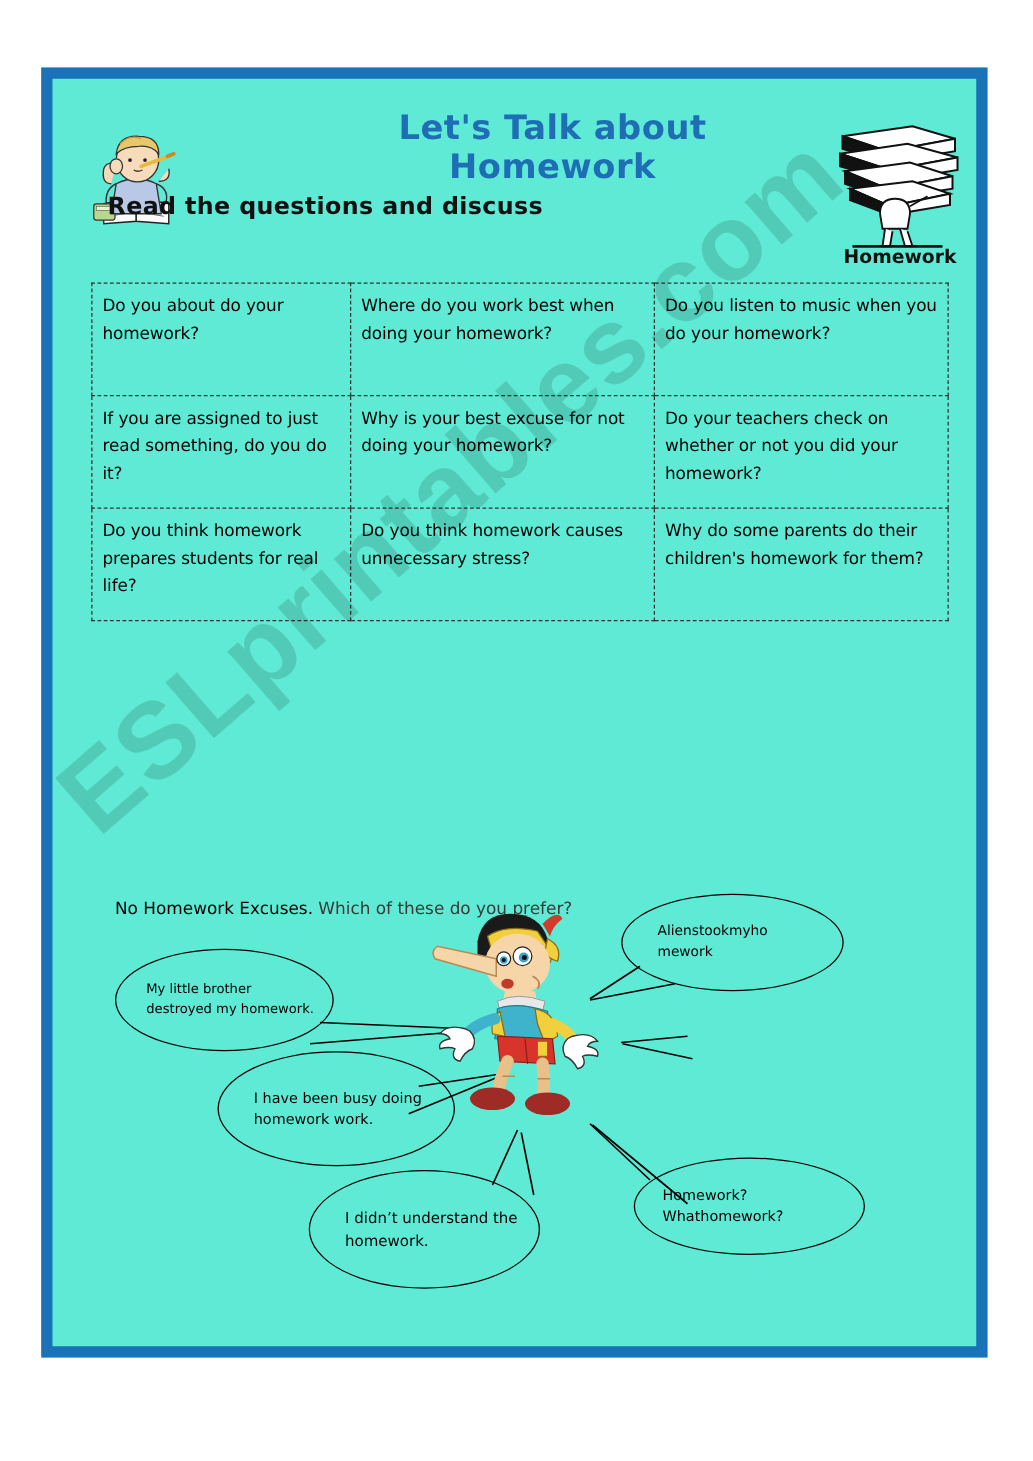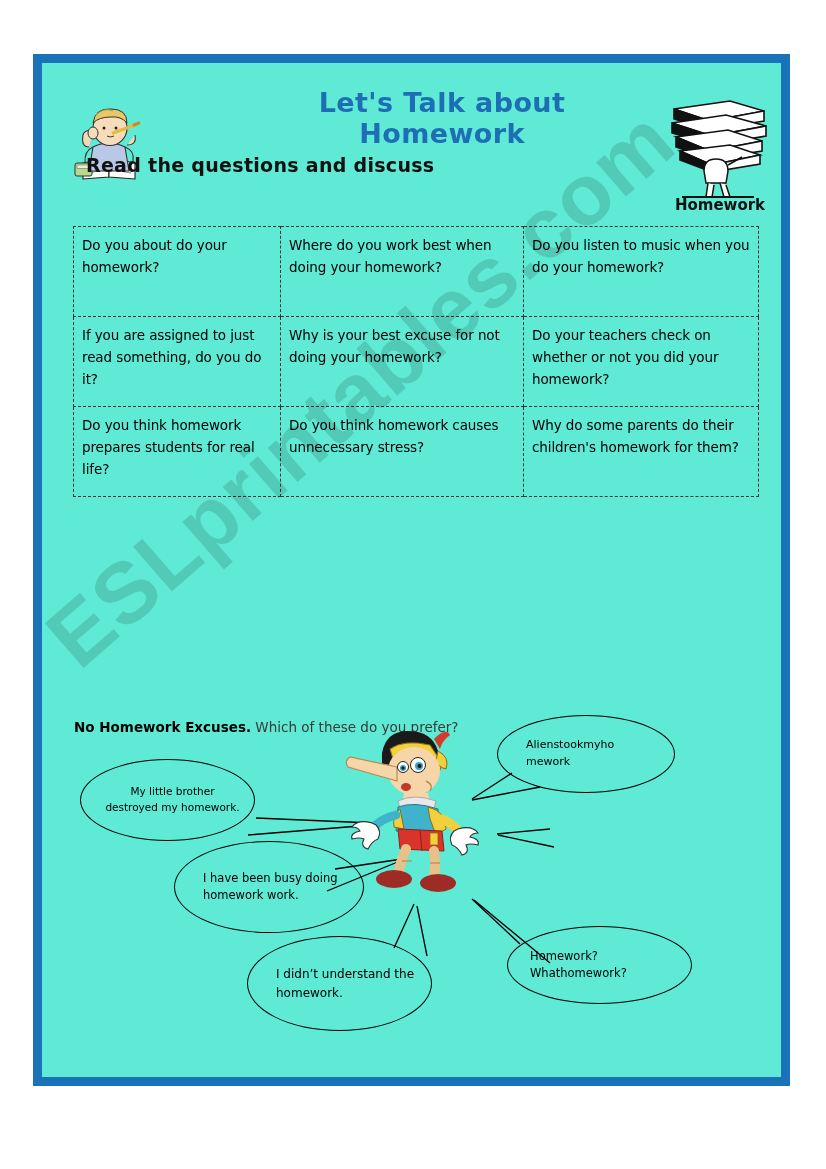--- a/index.html
+++ b/index.html
@@ -150,22 +150,23 @@
   #excuses-heading {
     position: absolute;
     left: 32px;
     top: 18px;
     font-family: "DejaVu Sans", sans-serif;
     font-size: 13.5px;
     color: #000000;
     white-space: nowrap;
   }
   #excuses-heading .lead {
-    font-weight: bold;
+    font-weight: normal;
     color: #000000;
+    margin-left: 18px;
   }
   #excuses-heading .tail {
     font-weight: normal;
     color: #3a3a3a;
   }
 
   
   .bubble {
     position: absolute;
     box-sizing: border-box;
@@ -179,21 +180,21 @@
   .bubble .btext {
     display: block;
     width: 100%;
     padding: 0 14px 0 22px;
     font-family: "DejaVu Sans", sans-serif;
     color: #000000;
     line-height: 1.52;
     box-sizing: border-box;
   }
 
-  #bubble-brother   { left: 38px;  top: 58px;  width: 175px; height: 82px; text-align: center; }
+  #bubble-brother   { left: 50px;  top: 58px;  width: 175px; height: 82px; }
   #bubble-brother .btext  { font-size: 10.5px; padding-left: 24px; }
 
   #bubble-volunteer { left: 132px; top: 140px; width: 190px; height: 92px; }
   #bubble-volunteer .btext{ font-size: 11.5px; padding-left: 28px; }
 
   #bubble-understand{ left: 205px; top: 235px; width: 185px; height: 95px; }
   #bubble-understand .btext{ font-size: 12px; padding-left: 28px; }
 
   #bubble-aliens    { left: 455px; top: 14px;  width: 178px; height: 78px; }
   #bubble-aliens .btext   { font-size: 11px; padding-left: 28px; }

